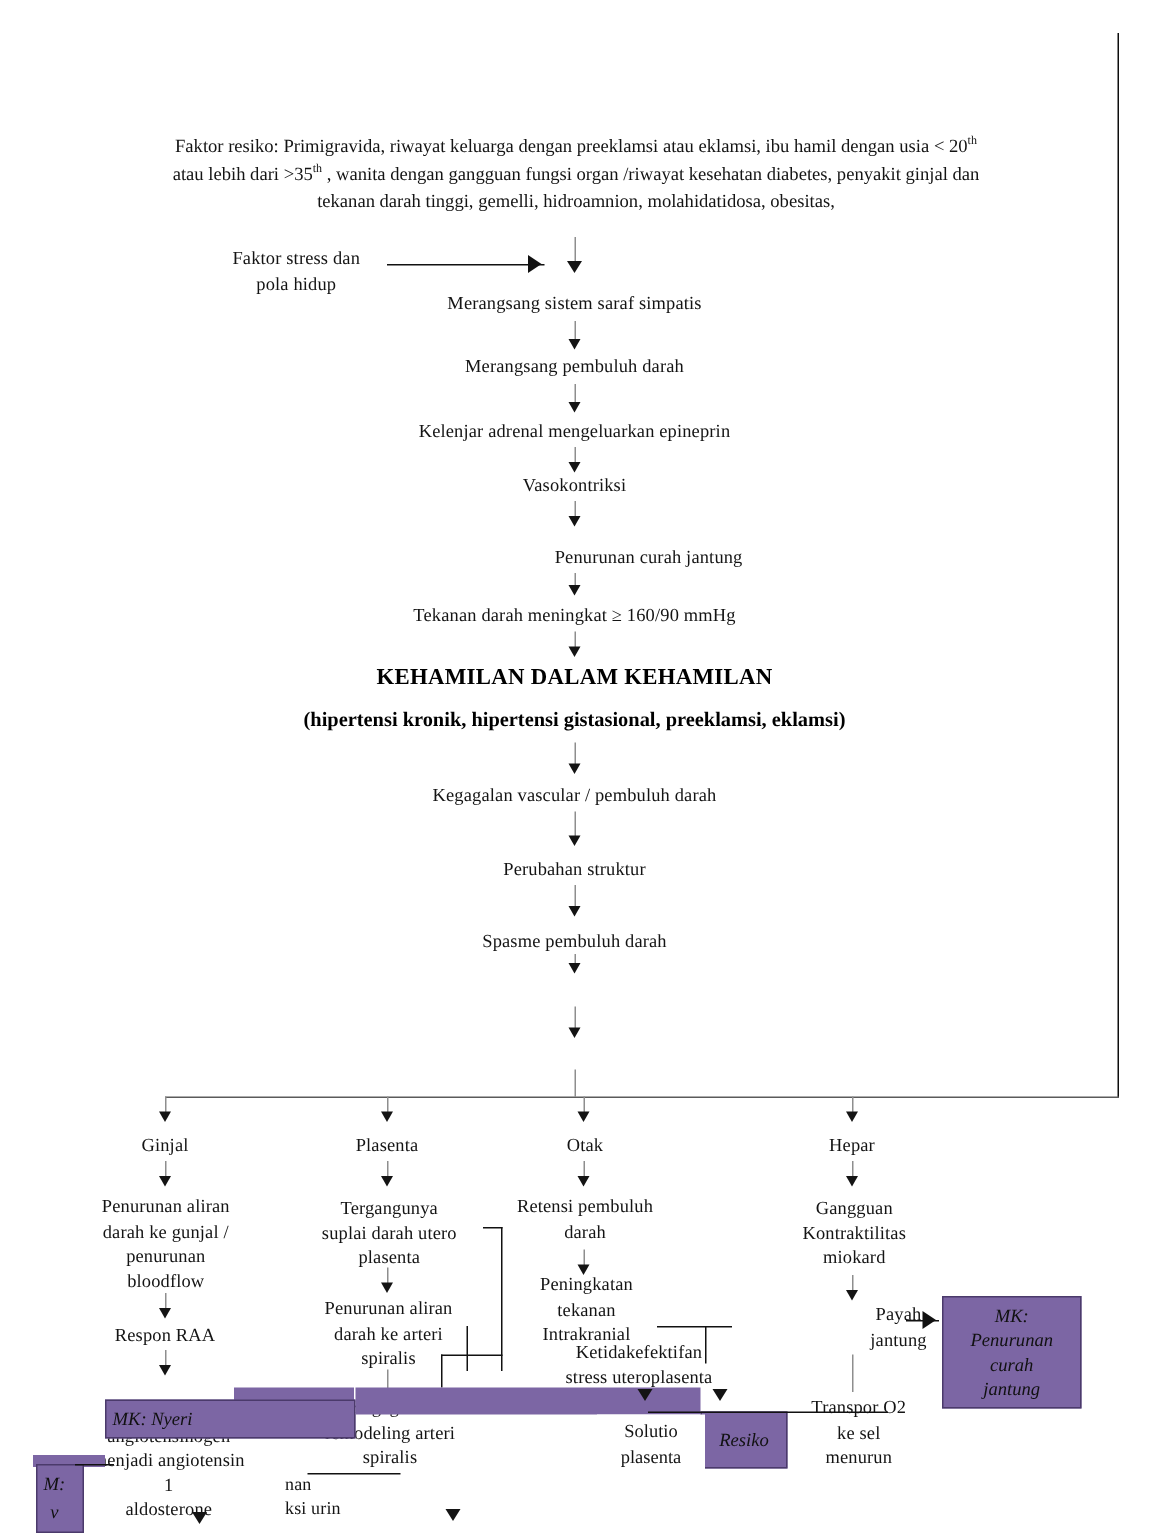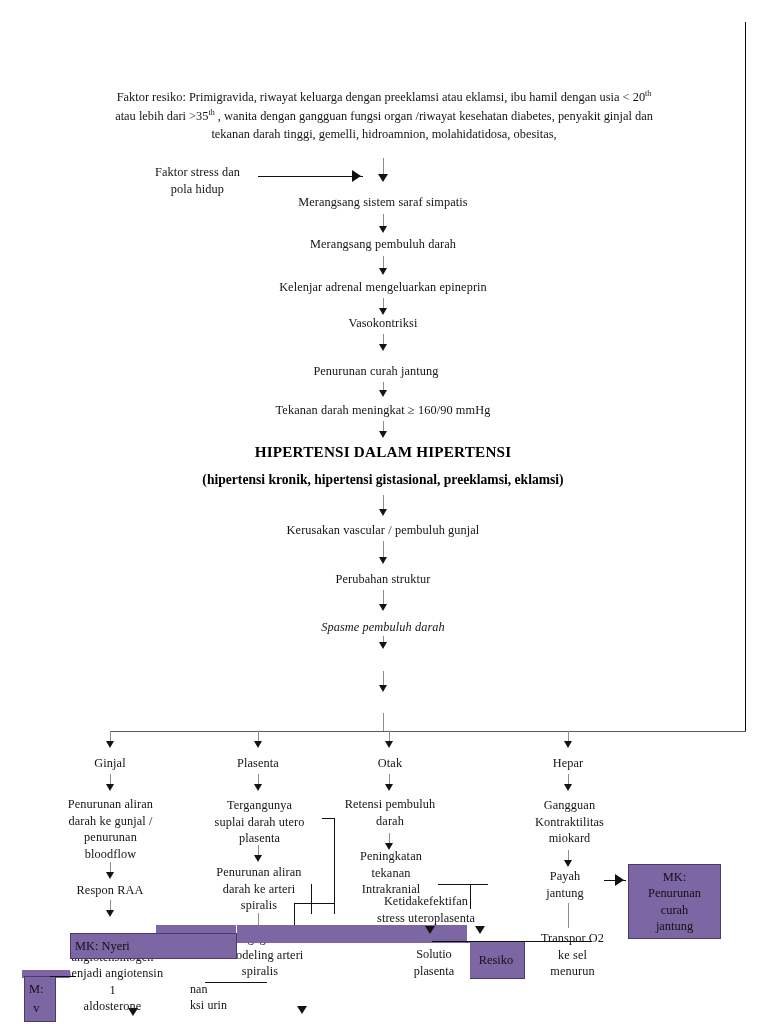--- a/index.html
+++ b/index.html
@@ -112,20 +112,21 @@
     color: #111;
     font-size: 12.4px;
     line-height: 1.3;
     text-align: center;
     display: flex;
     align-items: center;
     justify-content: center;
     white-space: pre-line;
     box-sizing: border-box;
     padding: 2px 3px;
+    font-style: italic;
   }
   .mkbox.noborder { border: none; }
 
   .whitebox {
     position: absolute;
     background: #ffffff;
     color: #141414;
     font-size: 12.3px;
     line-height: 1.35;
     text-align: center;
@@ -165,44 +166,44 @@
   <div class="vline" style="left:383px; top:256px; height:14px;"></div>
   <div class="arrowhead thin" style="left:379px; top:268px;"></div>
   <div class="node" style="left:243px; top:279px; width:280px;">Kelenjar adrenal mengeluarkan epineprin</div>
 
   <div class="vline" style="left:383px; top:298px; height:12px;"></div>
   <div class="arrowhead thin" style="left:379px; top:308px;"></div>
   <div class="node" style="left:323px; top:315px; width:120px;">Vasokontriksi</div>
 
   <div class="vline" style="left:383px; top:334px; height:12px;"></div>
   <div class="arrowhead thin" style="left:379px; top:344px;"></div>
-  <div class="node" style="left:276px; top:363px; width:200px;">Penurunan curah jantung</div>
+  <div class="node" style="left:295px; top:363px; width:200px;text-align:right;">Penurunan curah jantung</div>
 
   <div class="vline" style="left:383px; top:382px; height:10px;"></div>
   <div class="arrowhead thin" style="left:379px; top:390px;"></div>
   <div class="node" style="left:258px; top:402px; width:250px;">Tekanan darah meningkat ≥ 160/90 mmHg</div>
 
   <div class="vline" style="left:383px; top:421px; height:12px;"></div>
   <div class="arrowhead thin" style="left:379px; top:431px;"></div>
 
-  <div class="title-main" style="left:168px; top:443px; width:430px;">HIPERTENSI DALAM HIPERTENSI</div>
+  <div class="title-main" style="left:168px; top:443px; width:430px;">KEHAMILAN DALAM KEHAMILAN</div>
   <div class="title-sub" style="left:128px; top:472px; width:510px;">(hipertensi kronik, hipertensi gistasional, preeklamsi, eklamsi)</div>
 
   <div class="vline" style="left:383px; top:495px; height:16px;"></div>
   <div class="arrowhead thin" style="left:379px; top:509px;"></div>
 
-  <div class="node" style="left:268px; top:522px; width:230px;">Kerusakan vascular / pembuluh gunjal</div>
+  <div class="node" style="left:268px; top:522px; width:230px;">Kegagalan vascular / pembuluh darah</div>
 
   <div class="vline" style="left:383px; top:541px; height:18px;"></div>
   <div class="arrowhead thin" style="left:379px; top:557px;"></div>
   <div class="node" style="left:318px; top:571px; width:130px;">Perubahan struktur</div>
 
   <div class="vline" style="left:383px; top:590px; height:16px;"></div>
   <div class="arrowhead thin" style="left:379px; top:604px;"></div>
-  <div class="node" style="left:293px; top:619px; width:180px;font-style:italic;">Spasme pembuluh darah</div>
+  <div class="node" style="left:293px; top:619px; width:180px;">Spasme pembuluh darah</div>
 
   <div class="vline" style="left:383px; top:636px; height:8px;"></div>
   <div class="arrowhead thin" style="left:379px; top:642px;"></div>
 
   <div class="vline" style="left:383px; top:671px; height:16px;"></div>
   <div class="arrowhead thin" style="left:379px; top:685px;"></div>
 
   <div class="vline" style="left:383px; top:713px; height:18px;"></div>
   <div class="rule-h" style="left:110px; top:731px; width:636px;"></div>
 
@@ -286,21 +287,21 @@
 
   <div class="node" style="left:518px; top:755px; width:100px;">Hepar</div>
   <div class="vline" style="left:568px; top:774px; height:12px;"></div>
   <div class="arrowhead thin" style="left:564px; top:784px;"></div>
   <div class="node" style="left:512px; top:797px; width:115px;">Gangguan
 Kontraktilitas
 miokard</div>
 
   <div class="vline" style="left:568px; top:850px; height:12px;"></div>
   <div class="arrowhead thin" style="left:564px; top:860px;"></div>
-  <div class="node" style="left:520px; top:868px; width:90px;">Payah
+  <div class="node" style="left:554px; top:868px; width:90px;">Payah
 jantung</div>
 
   <div class="vline" style="left:568px; top:903px; height:25px;"></div>
   <div class="node" style="left:525px; top:930px; width:95px;text-align:center;">Transpor O2
 ke sel
 menurun</div>
 
   <div class="hline dark" style="left:604px; top:880px; width:22px;"></div>
   <div class="arrowhead-right" style="left:615px; top:874px;"></div>
 

